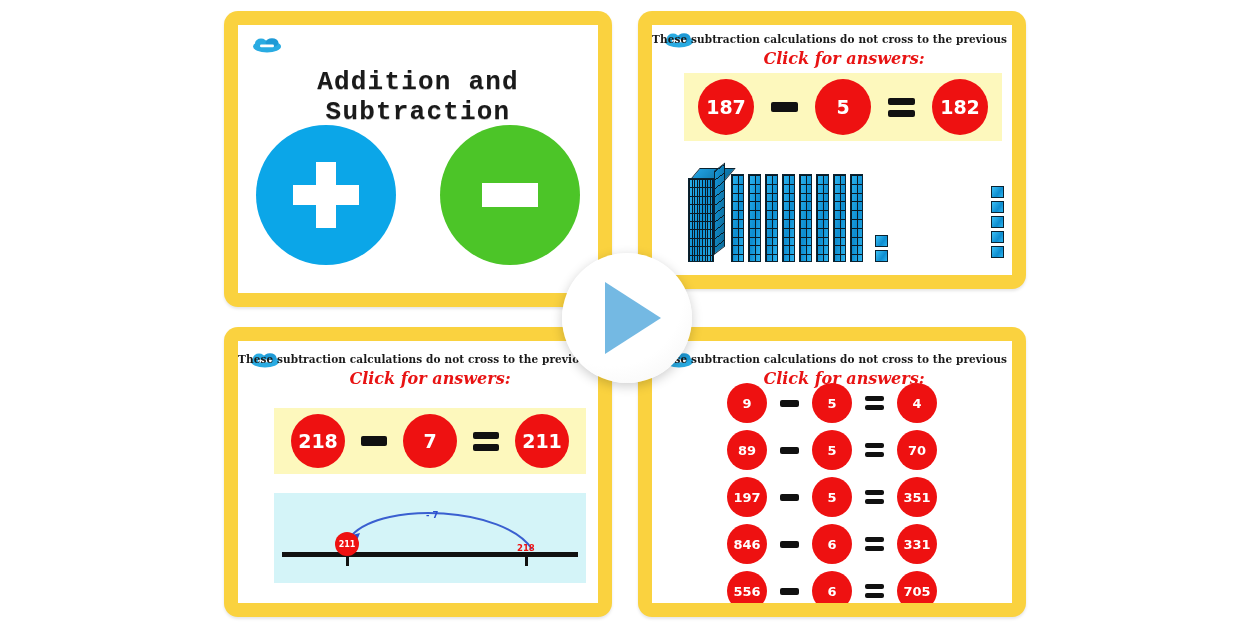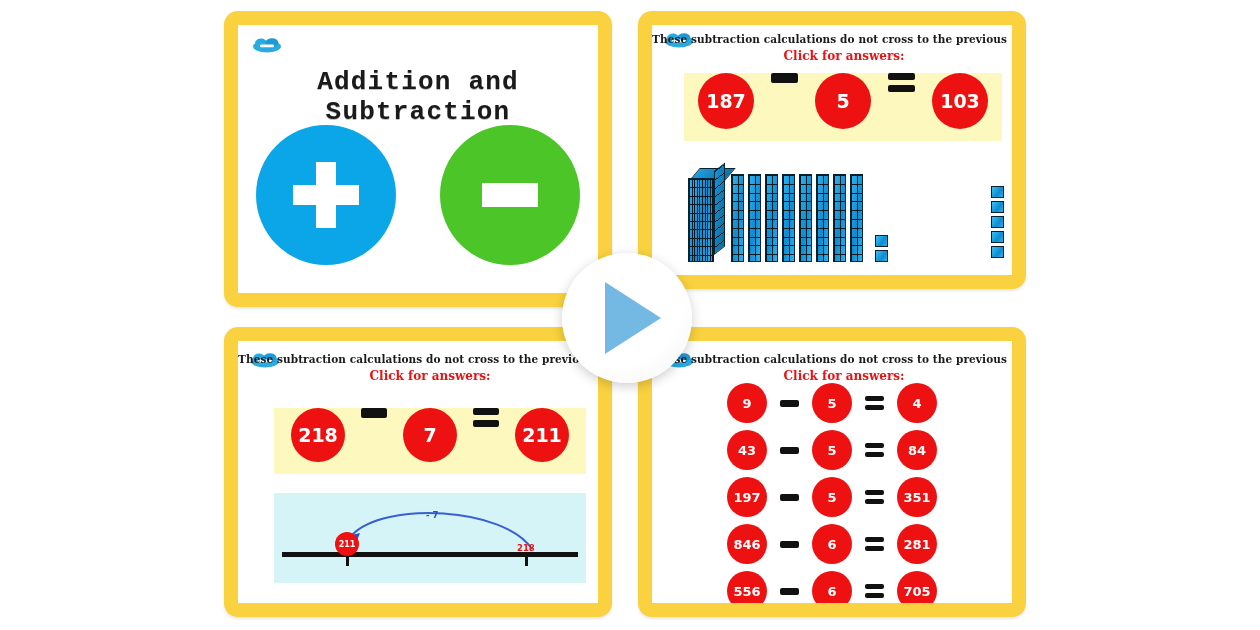--- a/index.html
+++ b/index.html
@@ -105,31 +105,32 @@
     font-weight: bold;
     font-size: 10.5px;
     color: #1a1a1a;
     letter-spacing: 0.1px;
     white-space: nowrap;
   }
   .q-head-line2 {
     margin-top: 4px;
     font-family: "DejaVu Serif", serif;
     font-weight: bold;
-    font-size: 12px;
+    font-style: italic;
+    font-size: 16px;
     color: #e81313;
     margin-left: 24px;
   }
 
   
   .eq-strip {
     position: absolute;
     background: #fdf8bd;
     display: flex;
-    align-items: flex-start;
+    align-items: center;
     justify-content: center;
   }
   .bubble {
     border-radius: 50%;
     background: #ee1111;
     color: #ffffff;
     display: flex; align-items: center; justify-content: center;
     font-family: "DejaVu Sans", sans-serif;
     font-weight: bold;
     line-height: 1;
@@ -382,21 +383,21 @@
       </div>
 
       <div class="eq-strip" id="eq-tr">
         <span class="bubble">187</span>
         <span class="sym-minus"></span>
         <span class="bubble">5</span>
         <span class="sym-equals">
             <span></span>
             <span></span>
           </span>
-        <span class="bubble">103</span>
+        <span class="bubble">182</span>
       </div>
 
       <div class="blocks-area">
 
         <div class="blocks-group" id="blocks-minuend">
           <span class="hundred">
             <span class="top"></span>
               <span class="side"></span>
               <span class="face"></span>
           </span>
@@ -496,28 +497,28 @@
           <span class="sym-minus"></span>
           <span class="bubble">5</span>
           <span class="sym-equals">
               <span></span>
               <span></span>
             </span>
           <span class="bubble">4</span>
         </div>
 
         <div class="ans-row">
-          <span class="bubble">43</span>
+          <span class="bubble">89</span>
           <span class="sym-minus"></span>
           <span class="bubble">5</span>
           <span class="sym-equals">
               <span></span>
               <span></span>
             </span>
-          <span class="bubble">84</span>
+          <span class="bubble">70</span>
         </div>
 
         <div class="ans-row">
           <span class="bubble">197</span>
           <span class="sym-minus"></span>
           <span class="bubble">5</span>
           <span class="sym-equals">
               <span></span>
               <span></span>
             </span>
@@ -525,21 +526,21 @@
         </div>
 
         <div class="ans-row">
           <span class="bubble">846</span>
           <span class="sym-minus"></span>
           <span class="bubble">6</span>
           <span class="sym-equals">
               <span></span>
               <span></span>
             </span>
-          <span class="bubble">281</span>
+          <span class="bubble">331</span>
         </div>
 
         <div class="ans-row">
           <span class="bubble">556</span>
           <span class="sym-minus"></span>
           <span class="bubble">6</span>
           <span class="sym-equals">
               <span></span>
               <span></span>
             </span>

